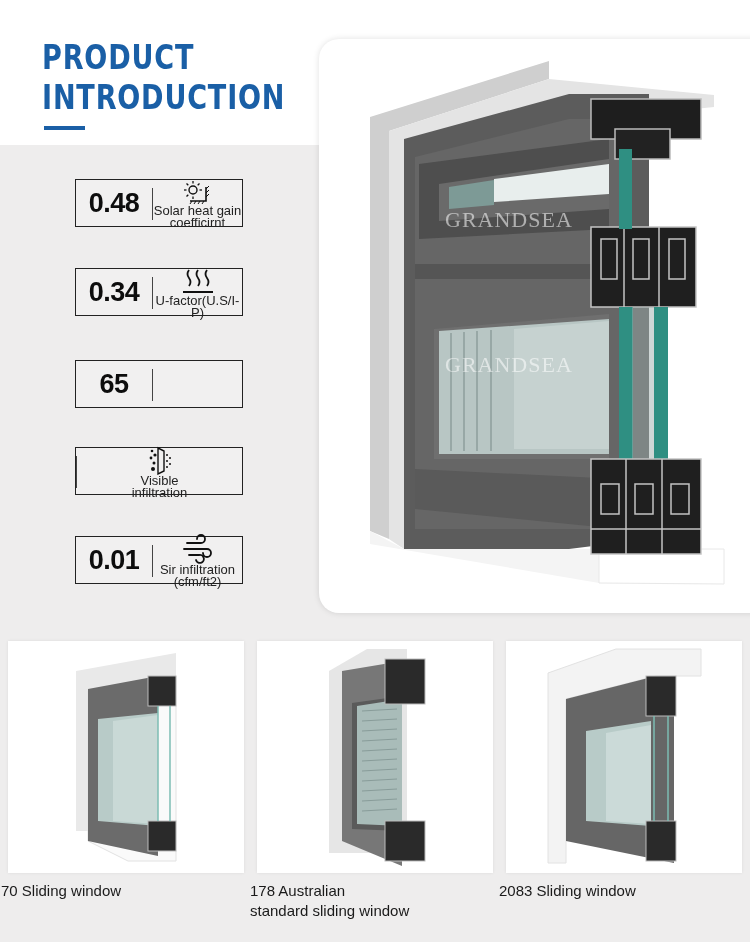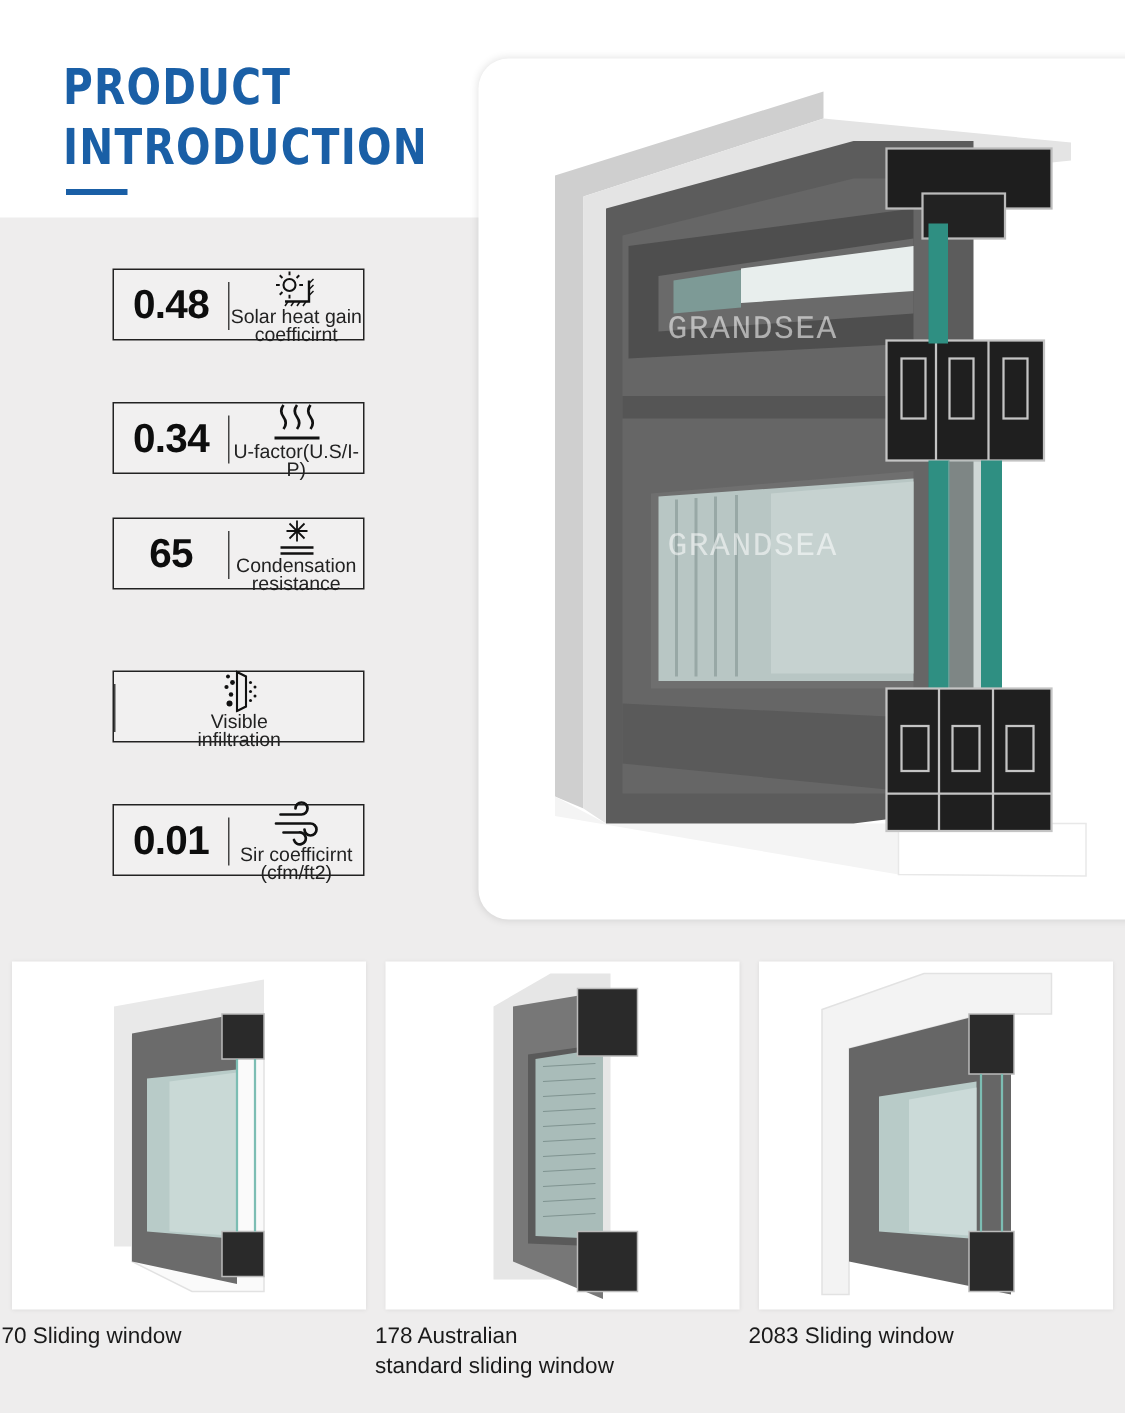--- a/index.html
+++ b/index.html
@@ -56,21 +56,21 @@
   }
   
   .main-card {
     position: absolute; left: 319px; top: 39px; width: 450px; height: 574px;
     background: #ffffff;
     border-radius: 20px 0 0 20px;
     box-shadow: 0 0 6px rgba(0,0,0,0.12);
     overflow: hidden;
   }
   .watermark {
-    position: absolute; font-family: Liberation Mono, monospace;
+    position: absolute; font-family: Liberation Serif, serif;
     color: rgba(255,255,255,0.55); font-size: 22px; letter-spacing: 1px;
     pointer-events: none;
   }
   
   .prod {
     position: absolute; top: 641px; width: 236px; height: 232px;
     background: #ffffff;
     box-shadow: 0 0 3px rgba(0,0,0,0.08);
     overflow: hidden;
   }
@@ -134,39 +134,23 @@
           <path d="M18 3 q-3 4 0 8 q3 4 0 8"></path>
           <path d="M27 3 q-3 4 0 8 q3 4 0 8"></path>
         </g>
         <line x1="3" y1="25" x2="33" y2="25" stroke="#111" stroke-width="2"></line>
       </svg>
     </div>
     <div class="label">U-factor(U.S/I-P)</div>
   </div>
 </div>
 
-<div class="spec" style="top:345px">
+<div class="spec" style="top:360px">
   <div class="val">65</div>
   <div class="sep"></div>
-  <div class="info">
-    <div class="icon">
-      <svg width="32" height="26" viewBox="0 0 32 26">
-        <g stroke="#111" stroke-width="1.2">
-          <line x1="16" y1="2" x2="16" y2="16"></line>
-            <line x1="9" y1="9" x2="23" y2="9"></line>
-          <line x1="11" y1="4" x2="21" y2="14"></line>
-            <line x1="21" y1="4" x2="11" y2="14"></line>
-        </g>
-        <line x1="5" y1="20" x2="27" y2="20" stroke="#111" stroke-width="1.8"></line>
-        <line x1="5" y1="24" x2="27" y2="24" stroke="#111" stroke-width="1.8"></line>
-      </svg>
-    </div>
-    <div class="label">Condensation
-resistance</div>
-  </div>
 </div>
 
 <div class="spec" style="top:447px">
   <div class="sep"></div>
   <div class="info">
     <div class="icon" style="height:30px">
       <svg width="30" height="30" viewBox="0 0 30 30">
         <path d="M13 3 L19 6 V26 L13 29 Z" fill="none" stroke="#111" stroke-width="1.4"></path>
         <g fill="#111">
           <circle cx="7" cy="6" r="1.3"></circle>
@@ -193,21 +177,21 @@
   <div class="info">
     <div class="icon" style="height:30px">
       <svg width="34" height="30" viewBox="0 0 34 30">
         <g fill="none" stroke="#111" stroke-width="1.8" stroke-linecap="round">
           <path d="M6 9 H20 a4 4 0 1 0 -4 -4"></path>
           <path d="M3 15 H26 a4 4 0 1 1 -4 4"></path>
           <path d="M8 21 H18 a4 4 0 1 1 -3 5"></path>
         </g>
       </svg>
     </div>
-    <div class="label">Sir coefficirnt
+    <div class="label">Sir infiltration
 (cfm/ft2)</div>
   </div>
 </div>
 
 <div class="main-card">
   <svg width="450" height="574" viewBox="0 0 450 574">
 
     <polygon points="51,78 230,22 230,40 70,92 70,500 51,492" fill="#cfcfcf"></polygon>
     <polygon points="70,92 230,40 395,56 395,68 85,100 85,510 70,500" fill="#e4e4e4"></polygon>
 

